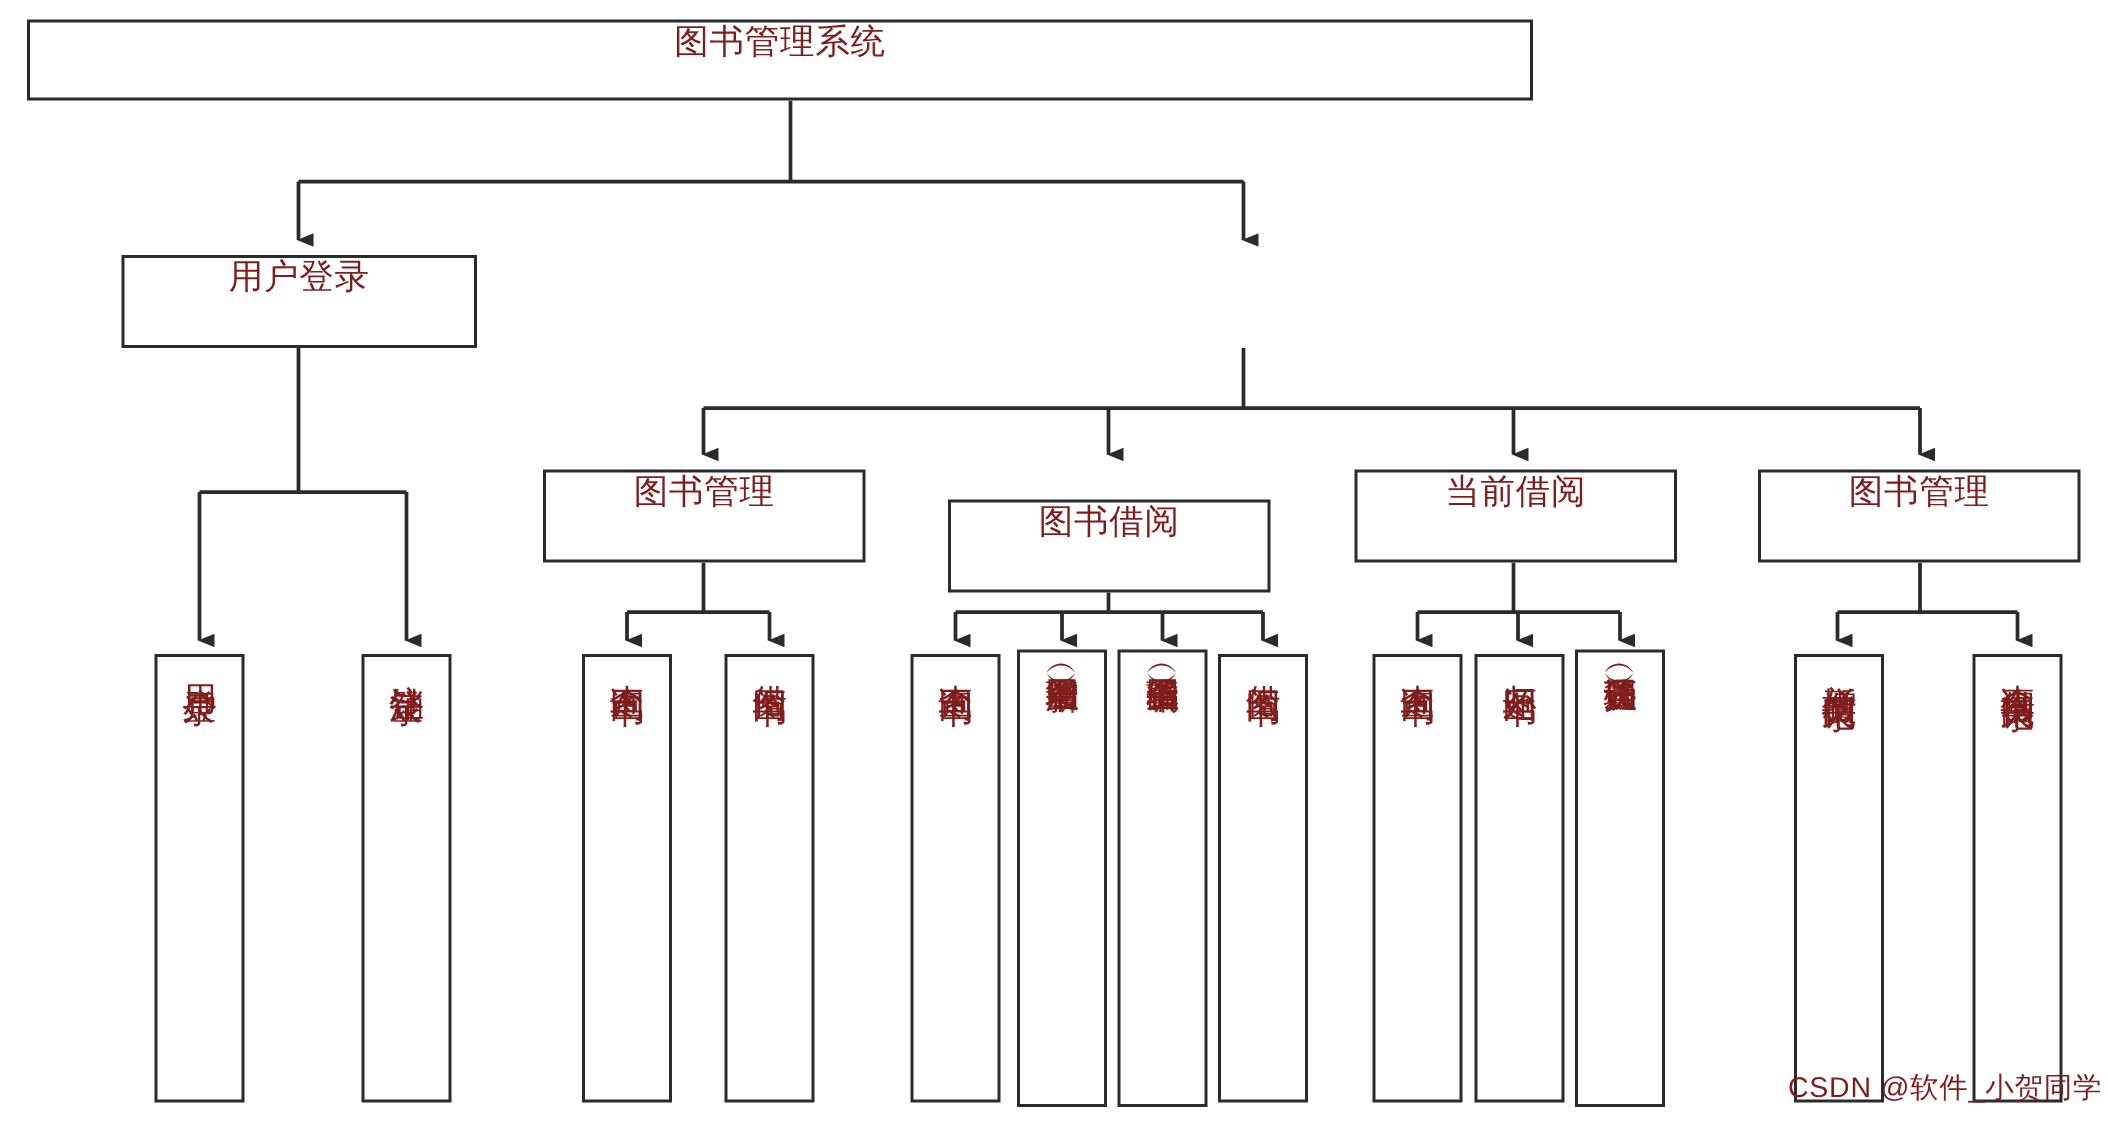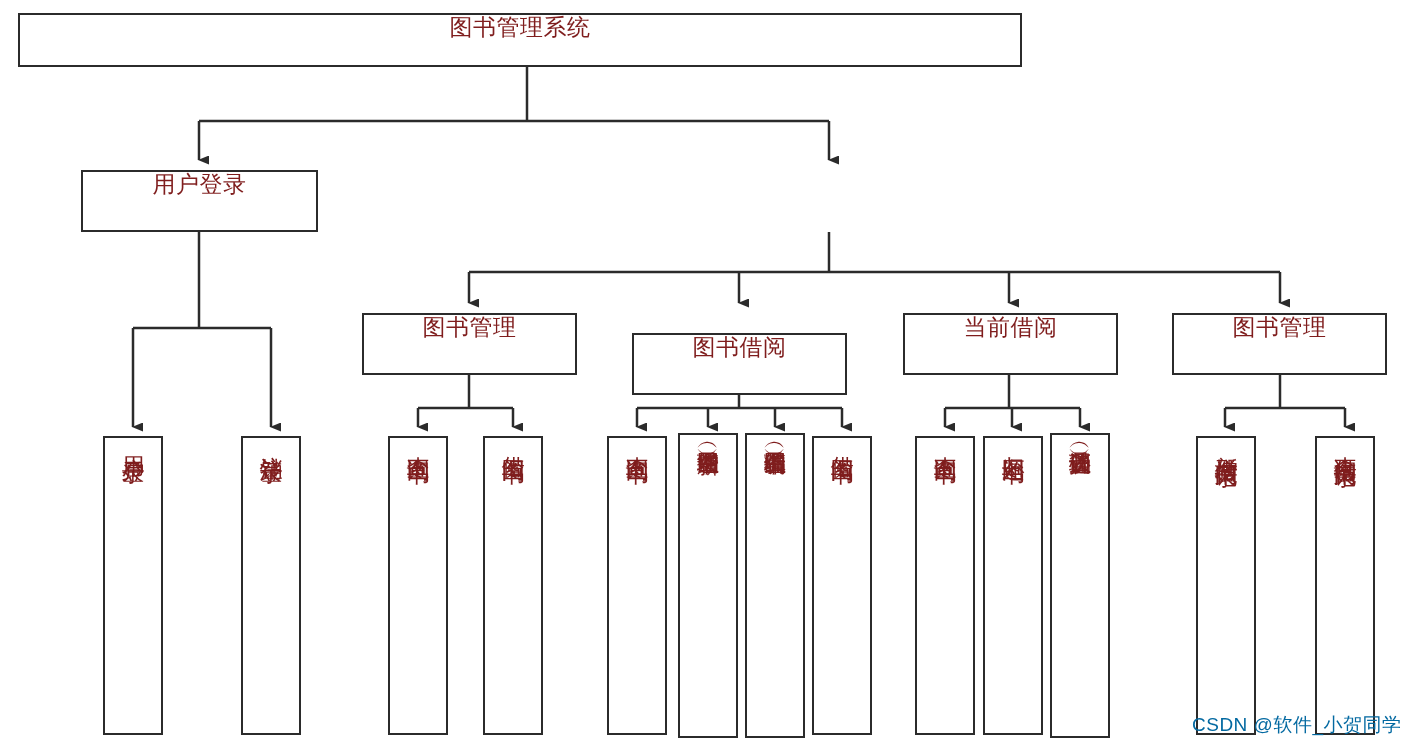--- a/index.html
+++ b/index.html
@@ -53,21 +53,21 @@
     top: 0;
     width: 1405px;
     height: 747px;
     pointer-events: none;
   }
   #watermark {
     position: absolute;
     left: 1192px;
     top: 712px;
     font-size: 19px;
-    color: #0369a1;
+    color: #7f1d1d;
     white-space: nowrap;
     letter-spacing: 0.5px;
   }
 </style>
 </head>
 <body>
 
 <div id="diagram-root">
 
   <svg id="connector-layer" viewBox="0 0 1405 747" width="1405" height="747">

